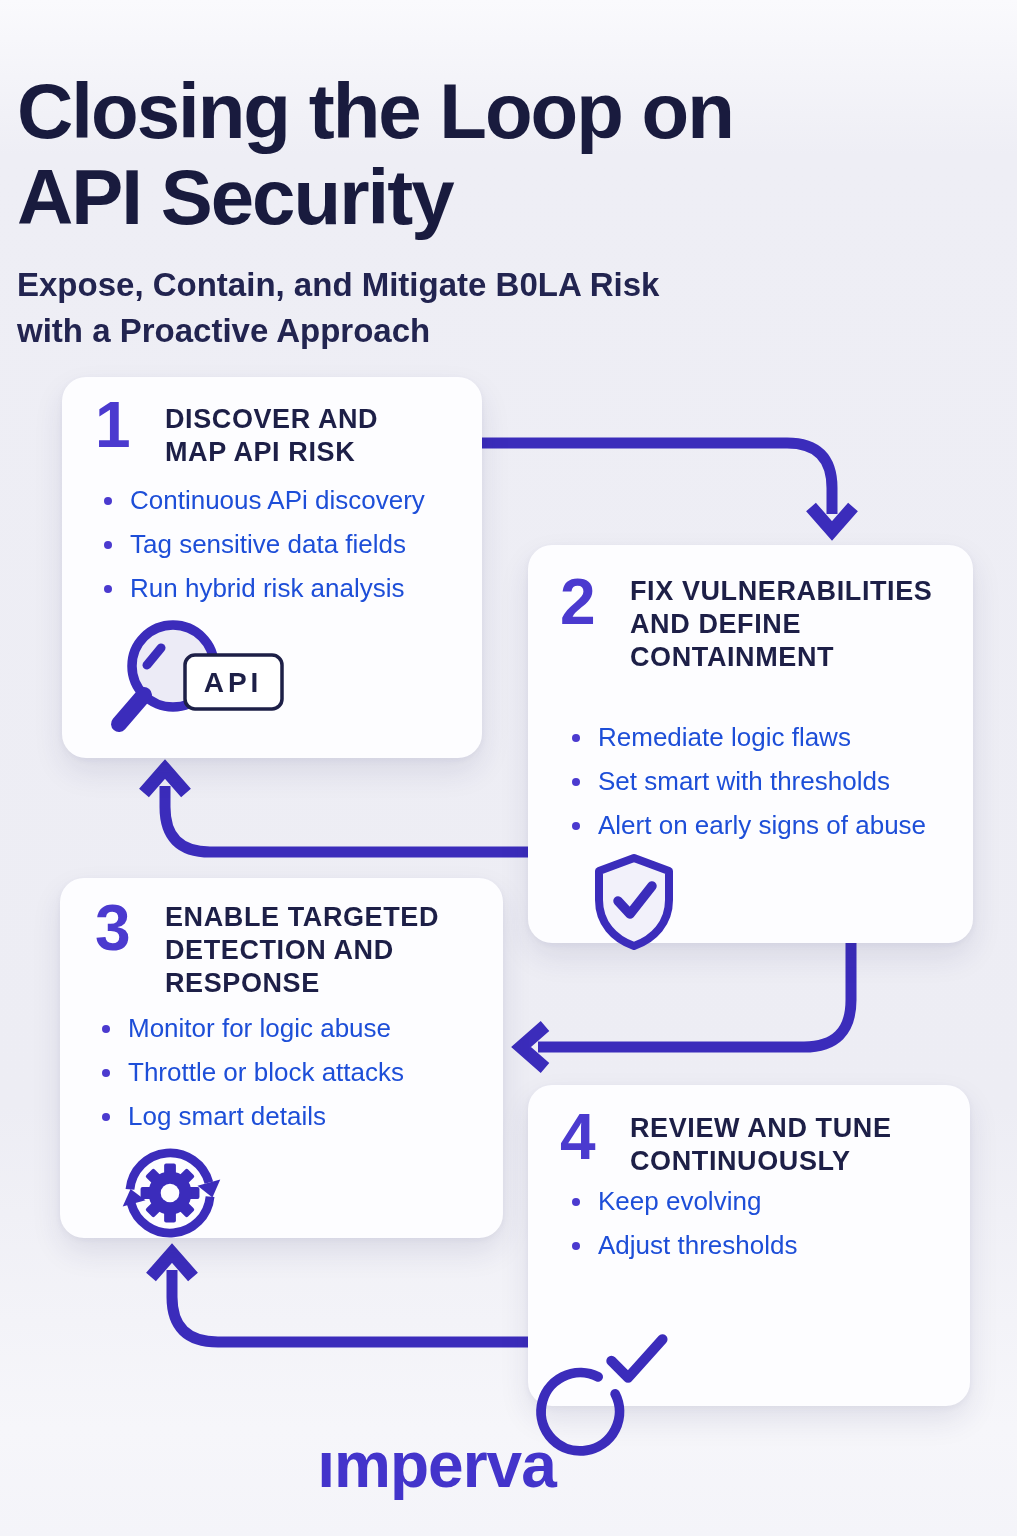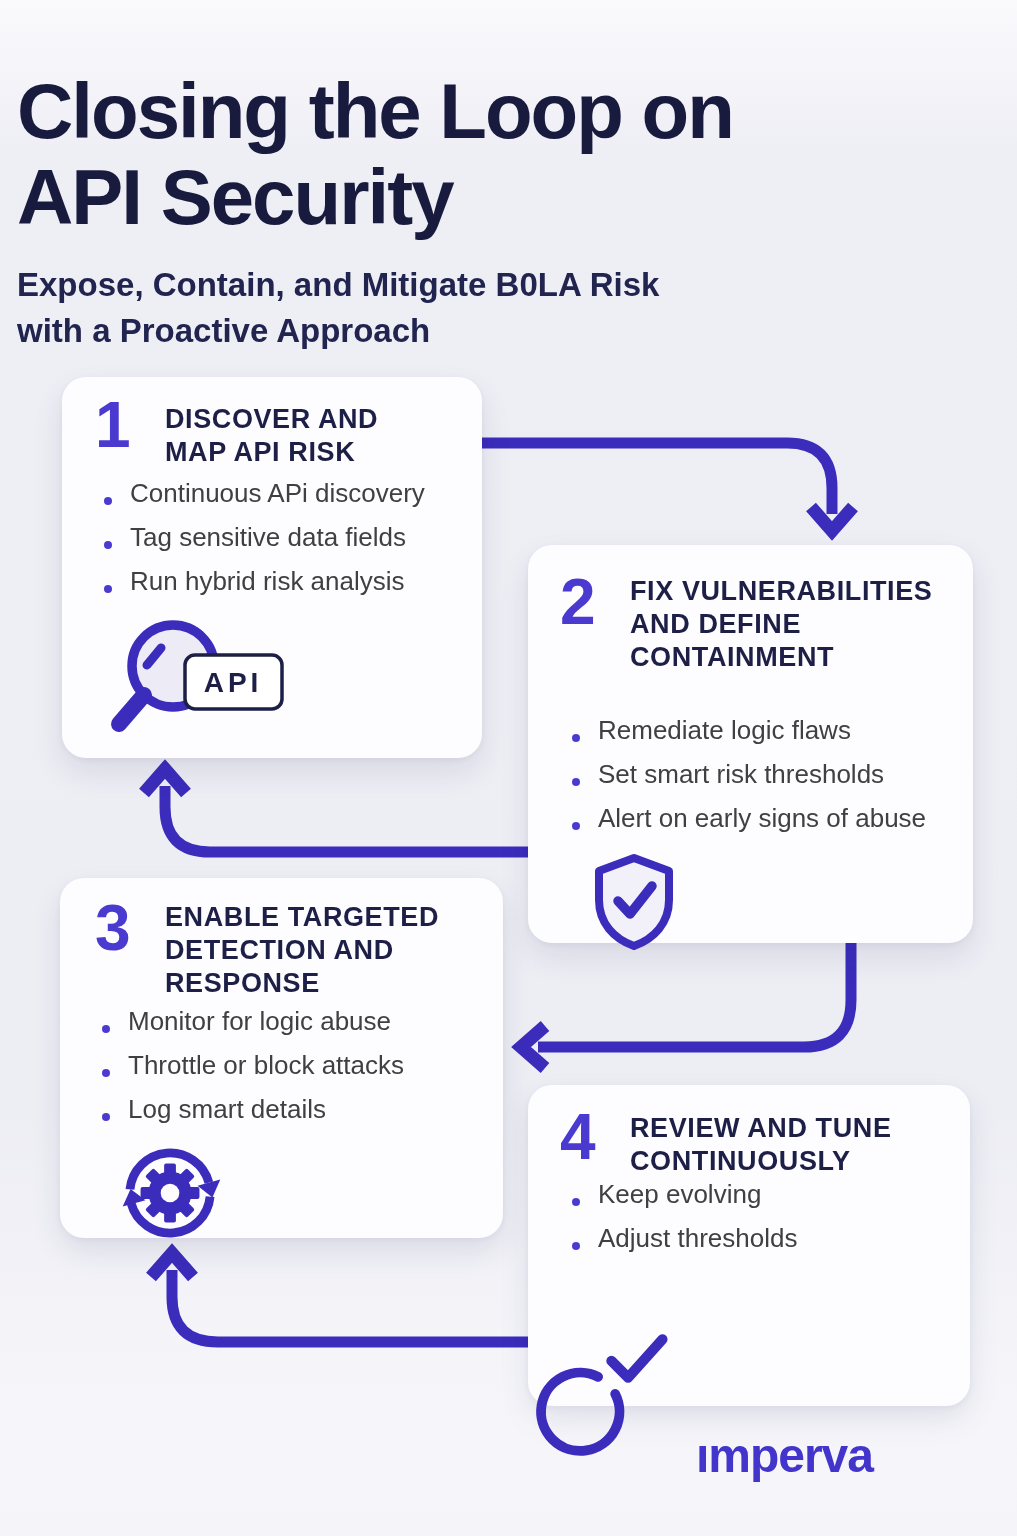--- a/index.html
+++ b/index.html
@@ -16,28 +16,28 @@
     box-shadow:0 14px 30px rgba(40,40,95,.10),0 2px 6px rgba(40,40,95,.05);
   }
   #card1{left:62px;top:377px;width:420px;height:381px;}
   #card2{left:528px;top:545px;width:445px;height:398px;}
   #card3{left:60px;top:878px;width:443px;height:360px;}
   #card4{left:528px;top:1085px;width:442px;height:321px;}
   .stepnum{position:absolute;font-size:64px;font-weight:800;color:#4b3acf;line-height:1;}
   .heading{position:absolute;font-size:27px;line-height:33px;font-weight:800;color:#1d1f47;letter-spacing:.6px;}
   .heading span{display:block;}
   ul.bullets{position:absolute;list-style:none;margin:0;padding:0;}
-  ul.bullets li{position:relative;height:44px;display:flex;
-    padding-left:28px;font-size:26px;color:#404040;}
+  ul.bullets li{position:relative;height:44px;display:flex;align-items:center;
+    padding-left:28px;font-size:26px;color:#1d4ed8;}
   ul.bullets li::before{content:"";position:absolute;left:2px;top:19px;width:8px;height:8px;
     border-radius:50%;background:#4b3acf;}
   .icon{position:absolute;}
   svg{display:block;overflow:visible;}
-  .brand{position:absolute;left:0;top:1428px;width:873px;text-align:right;
-    font-size:48px;font-weight:800;letter-spacing:-1px;color:#4334cb;}
+  .brand{position:absolute;left:0;top:1428px;width:873px;text-align:center;
+    font-size:64px;font-weight:800;letter-spacing:-1px;color:#4334cb;}
   #flow{position:absolute;left:0;top:0;z-index:0;}
   .card,.icon,.hdr,.brand{z-index:2;}
   .icon{z-index:3;}
 </style>
 </head>
 <body>
 
 <div id="canvas">
 
   <svg id="flow" width="1017" height="1536" viewBox="0 0 1017 1536">
@@ -104,21 +104,21 @@
     <div class="heading" style="left:102px;top:30px;">
       <span>FIX VULNERABILITIES</span>
       <span>AND DEFINE</span>
       <span>CONTAINMENT</span>
     </div>
     <ul class="bullets" style="left:42px;top:170px;">
       <li>
           <span>Remediate logic flaws</span>
         </li>
       <li>
-          <span>Set smart risk thresholds</span>
+          <span>Set smart with thresholds</span>
         </li>
       <li>
           <span>Alert on early signs of abuse</span>
         </li>
     </ul>
   </div>
 
   <div class="icon" style="left:588px;top:852px;">
     <svg width="92" height="98" viewBox="0 0 92 98">
       <path d="M46 6 L81 19 V48 C81 71 66 87 46 94 C26 87 11 71 11 48 V19 Z" fill="#f2f1fa" stroke="#3b2cbb" stroke-width="8" stroke-linejoin="round"></path>

